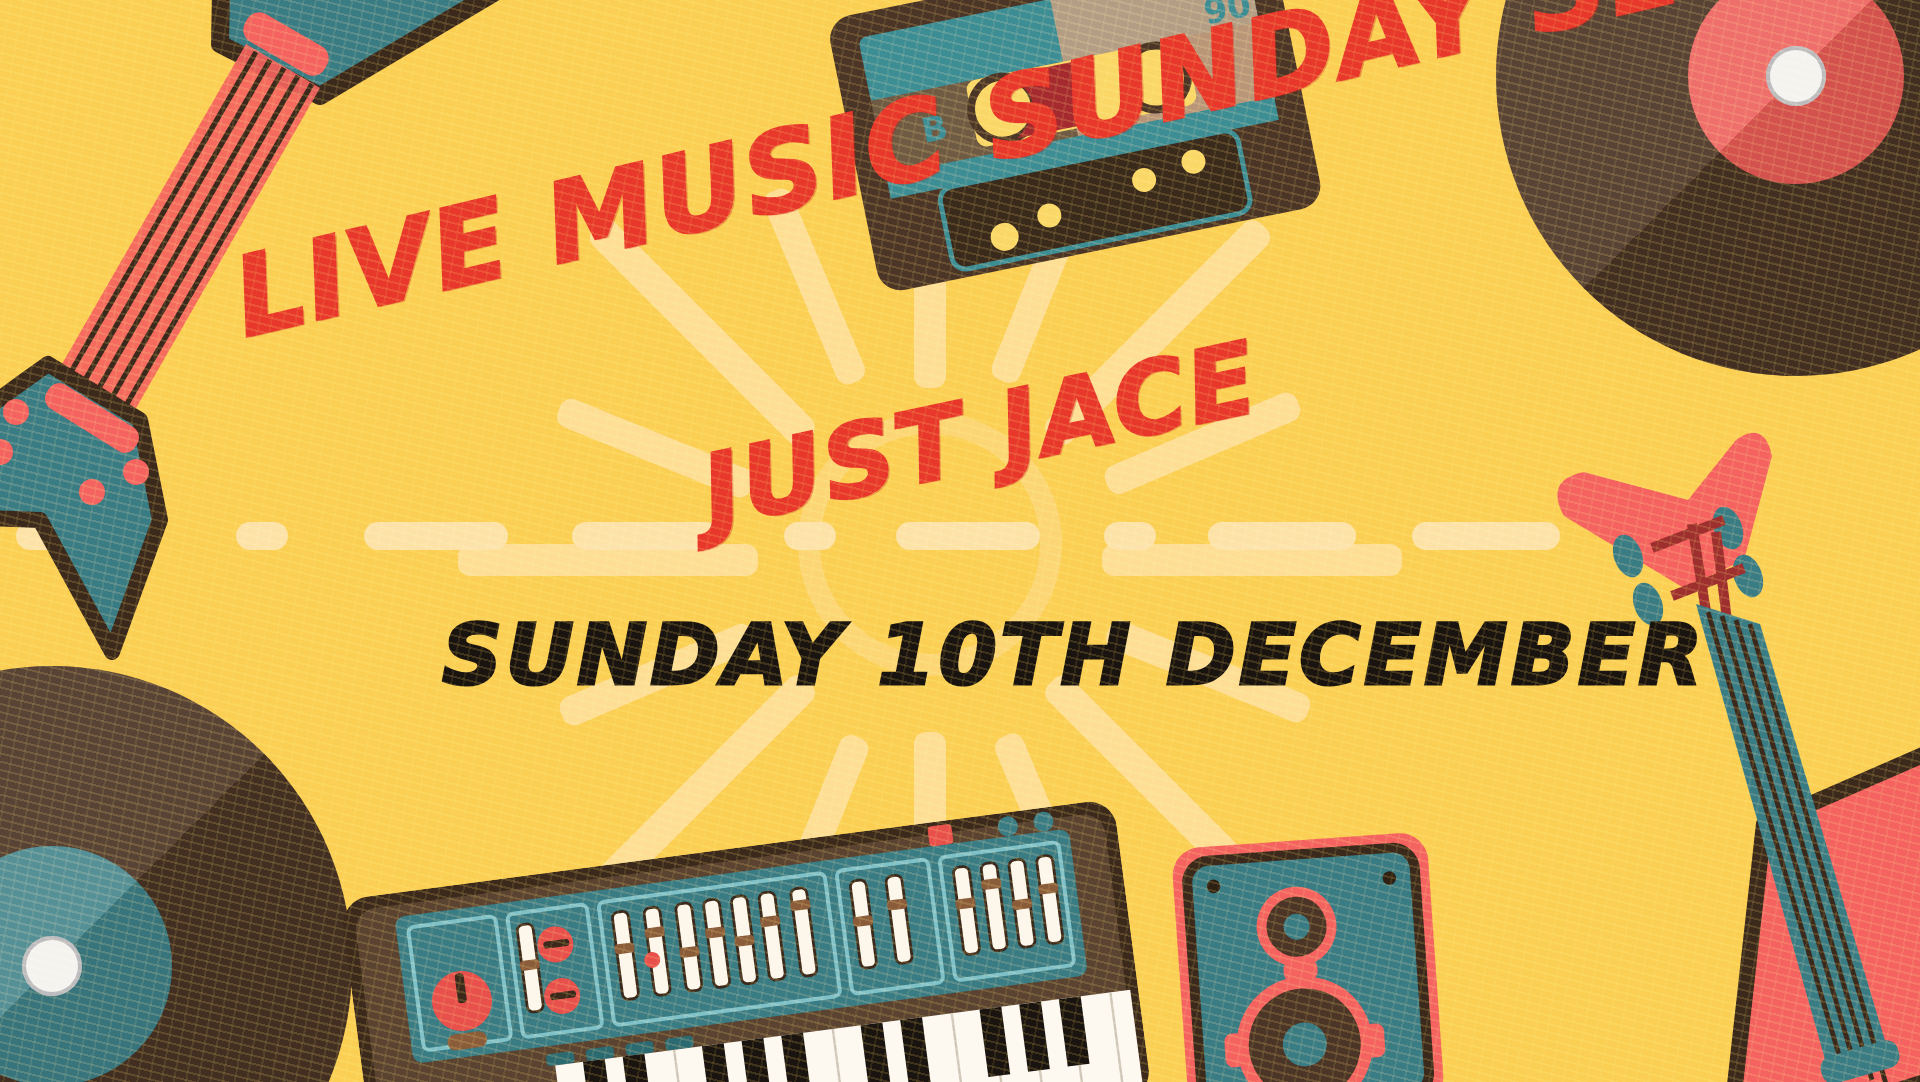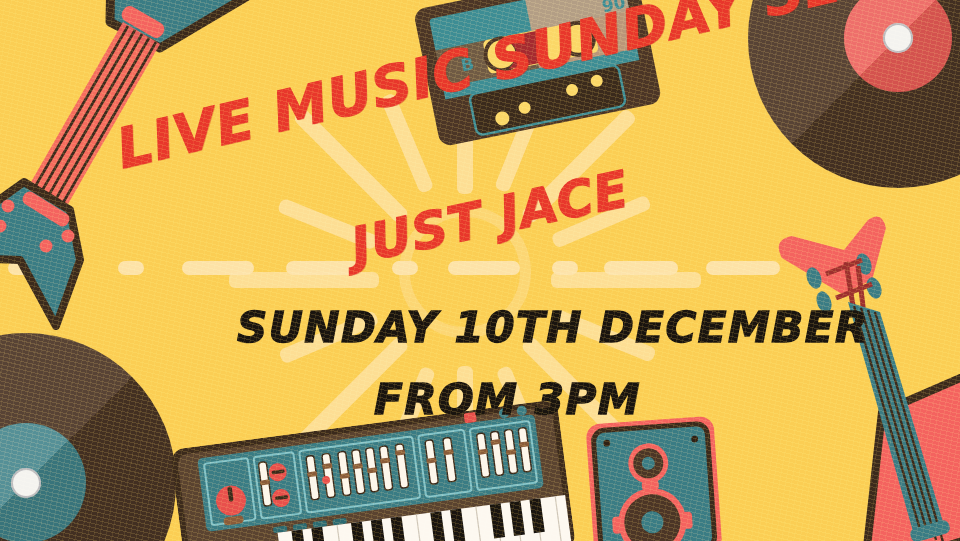--- a/index.html
+++ b/index.html
@@ -99,21 +99,21 @@
     position:absolute;
     color:#19140f;
     font-family:"DejaVu Sans", sans-serif;
     font-weight:bold;
     font-style:italic;
     letter-spacing:1.5px;
     white-space:nowrap;
     text-transform:uppercase;
     -webkit-text-stroke:1.4px #19140f;
   }
-  #line3 { left:237px; top:303px; font-size:42px; }
+  #line3 { left:221px; top:303px; font-size:42px; }
   #line4 { left:374px; top:375px; font-size:42px; }
 
   
   .grain {
     position:absolute; inset:0; pointer-events:none;
     background-image:
       repeating-linear-gradient(14deg, rgba(251,206,84,.0) 0 3px, rgba(251,206,84,.30) 3px 4px),
       repeating-linear-gradient(100deg, rgba(251,206,84,.0) 0 5px, rgba(251,206,84,.18) 5px 6px);
     mix-blend-mode:screen;
     opacity:.55;
@@ -397,17 +397,16 @@
       <rect x="140" y="308" width="40" height="14" rx="6" fill="#3a7c84" transform="rotate(-16 160 315)"></rect>
       <circle cx="202" cy="300" r="8" fill="#3a7c84"></circle>
       <path d="M150 338 L206 320" stroke="#3b2a1c" stroke-width="7" fill="none"></path>
     </svg>
   </div>
 
   <div class="txt-wrap">
     <div class="hl" id="line1">LIVE MUSIC SUNDAY SESSION</div>
     <div class="hl" id="line2">JUST JACE</div>
     <div class="bl" id="line3">SUNDAY 10TH DECEMBER</div>
-    <div class="bl" id="line4">FROM 3PM</div>
   </div>
 
   <div class="grain"></div>
 </div>
 
 </body></html>

